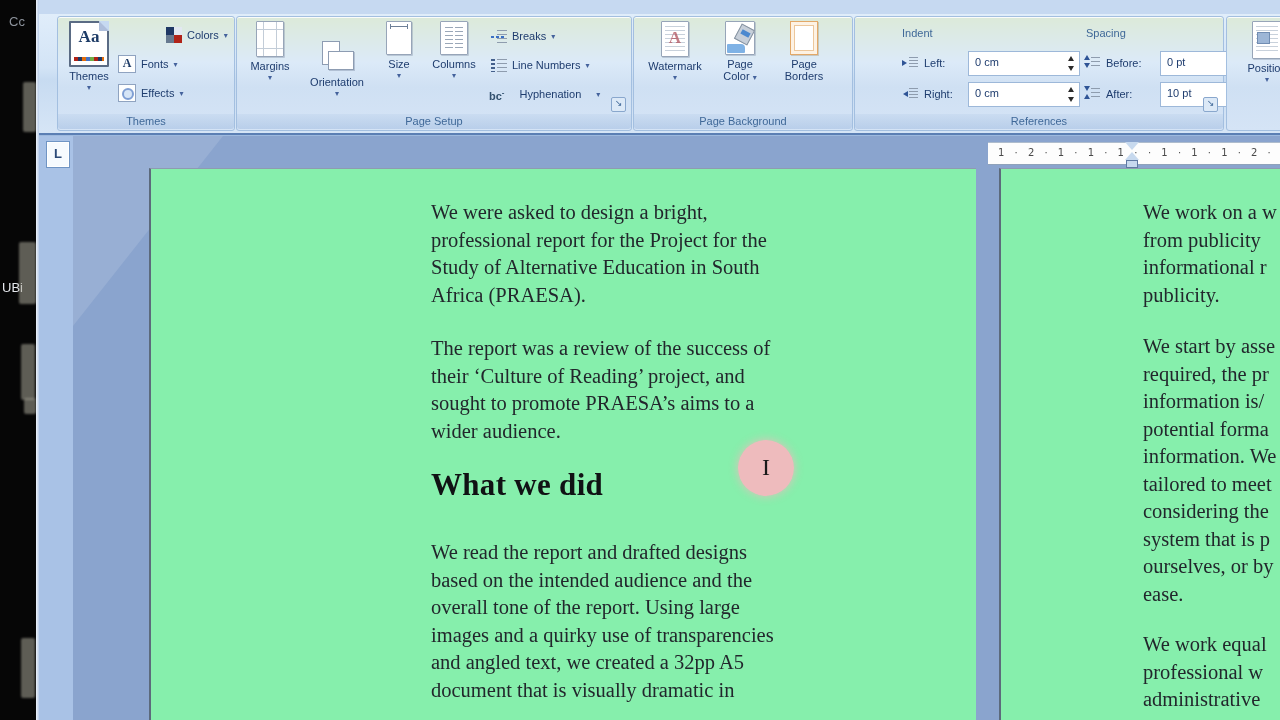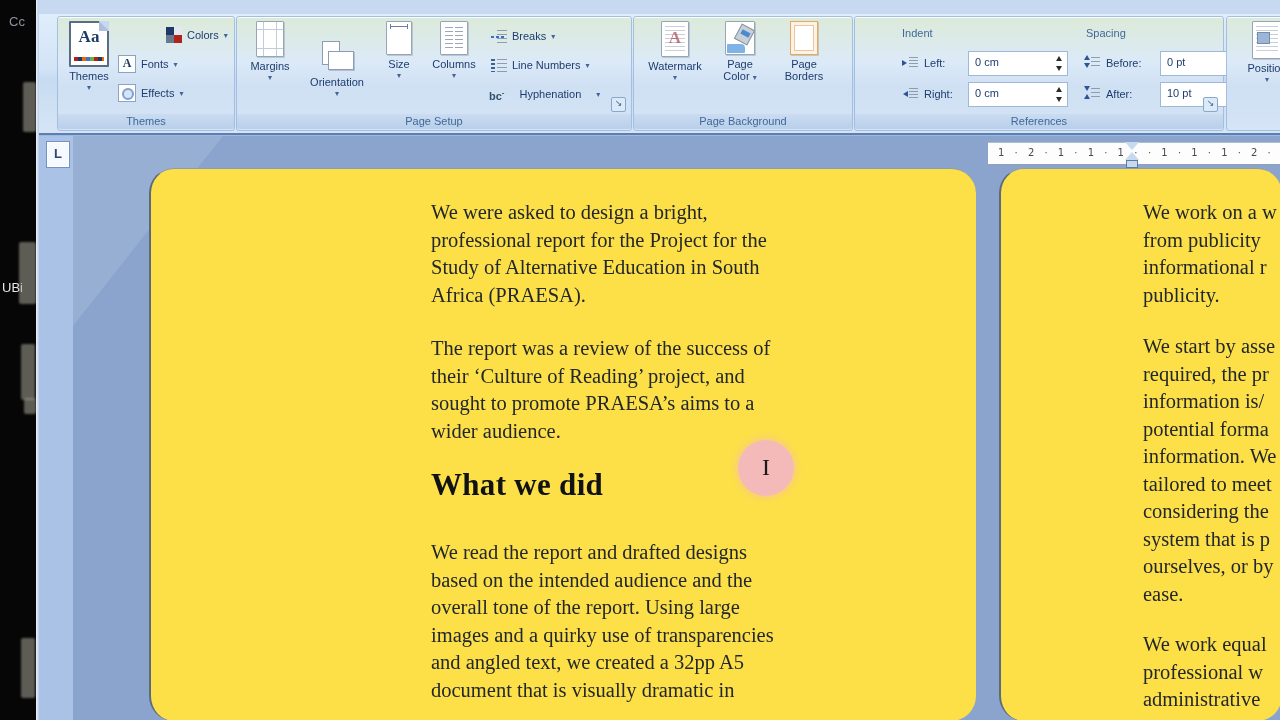--- a/index.html
+++ b/index.html
@@ -120,21 +120,21 @@
   .icon-ind.l .arr{border-right:5px solid #2f5496;left:1px;}
   .icon-sp{width:16px;height:15px;}
   .icon-sp .lines{position:absolute;right:0;top:2px;width:9px;height:11px;
        background:repeating-linear-gradient(180deg,#8e9cae 0 1px,transparent 1px 4px);}
   .icon-sp .au{position:absolute;left:0;top:0;width:0;height:0;border-left:3px solid transparent;border-right:3px solid transparent;border-bottom:5px solid #2f5496;}
   .icon-sp .ad{position:absolute;left:0;bottom:0;width:0;height:0;border-left:3px solid transparent;border-right:3px solid transparent;border-top:5px solid #2f5496;}
 
   
   .para-hdr{position:absolute;top:10px;font-size:11px;color:#3f6898;}
   .fldlbl{position:absolute;font-size:11px;color:#1e3c6e;}
-  .spin{position:absolute;width:98px;height:23px;background:#fff;border:1px solid #9db8d9;}
+  .spin{position:absolute;width:98px;height:23px;background:#fff;border:1px solid #9db8d9;padding-left:12px;}
   .spin .val{position:absolute;left:6px;top:4px;font-size:11px;color:#1e3c6e;}
   .spin .tri-up{position:absolute;right:5px;top:4px;width:0;height:0;border-left:3px solid transparent;border-right:3px solid transparent;border-bottom:5px solid #2b2b2b;}
   .spin .tri-dn{position:absolute;right:5px;bottom:4px;width:0;height:0;border-left:3px solid transparent;border-right:3px solid transparent;border-top:5px solid #2b2b2b;}
 
   
   .docarea{position:absolute;left:0;top:136px;width:1241px;height:584px;background:#8aa4ce;overflow:hidden;}
   .band-light{position:absolute;left:0;top:0;bottom:0;width:34px;background:#a9c2e6;}
   .glare{position:absolute;left:34px;top:0;width:190px;height:200px;background:rgba(255,255,255,.12);
          clip-path:polygon(0 0,150px 0,0 190px);}
   .tabselector{position:absolute;left:7px;top:5px;width:22px;height:25px;background:#f6fafe;border:1px solid #6f94c4;
@@ -144,22 +144,22 @@
   .ticks{position:absolute;top:4px;font-family:"DejaVu Sans",sans-serif;font-size:10px;color:#4a4a4a;
          letter-spacing:2px;word-spacing:3px;white-space:nowrap;}
   .ticks.lt{left:10px;} .ticks.rt{left:160px;}
   .imarker{position:absolute;left:1086px;top:6px;width:14px;height:29px;}
   .imarker .t1{position:absolute;left:0;top:0;width:14px;height:8px;background:#c7d9ee;
          clip-path:polygon(0 0,100% 0,50% 100%);filter:drop-shadow(0 0 1px #5f7aa3);}
   .imarker .t2{position:absolute;left:0;top:10px;width:14px;height:8px;background:#c7d9ee;
          clip-path:polygon(50% 0,100% 100%,0 100%);filter:drop-shadow(0 0 1px #5f7aa3);}
   .imarker .bx{position:absolute;left:1px;top:18px;width:10px;height:6px;background:#c7d9ee;border:1px solid #5f7aa3;}
 
-  .page{position:absolute;top:32px;height:552px;background:#fde047;border-top:1px solid #8e9bb0;
-        border-left:2px solid #5c6a7c;overflow:hidden;border-radius:25px;}
+  .page{position:absolute;top:32px;height:552px;background:#86efac;border-top:1px solid #8e9bb0;
+        border-left:2px solid #5c6a7c;overflow:hidden;}
   .page1{left:110px;width:825px;}
   .page2{left:960px;width:281px;}
   .para{position:absolute;}
   .doc-line{white-space:pre;font-family:"Liberation Serif",serif;font-size:20.5px;line-height:27.5px;color:#22272c;}
   .heading .doc-line{font-size:31px;font-weight:700;line-height:40px;letter-spacing:.3px;color:#101214;}
 
   .cursor-halo{position:absolute;left:699px;top:304px;width:56px;height:56px;border-radius:50%;
         background:rgba(243,184,189,.96);box-shadow:0 0 10px rgba(243,184,189,.85);}
   .cursor-halo .ibeam{position:absolute;left:0;right:0;top:14px;text-align:center;
         font-family:"Liberation Serif",serif;font-size:24px;color:#1a1a1a;line-height:26px;}

